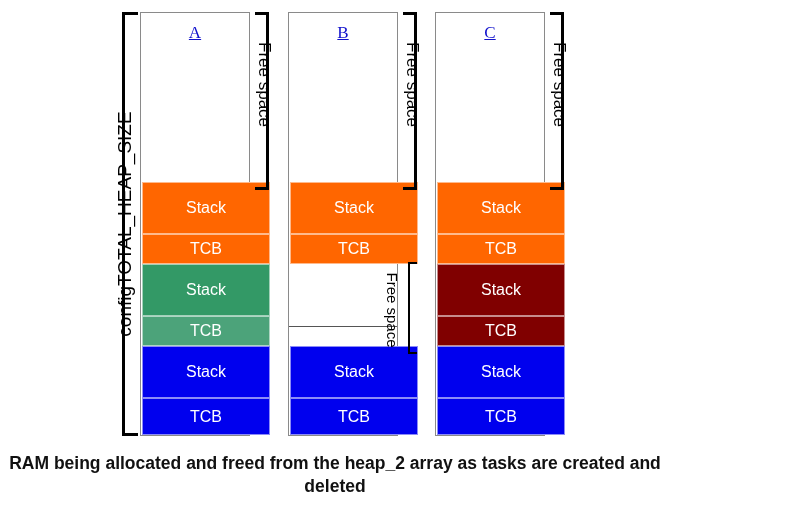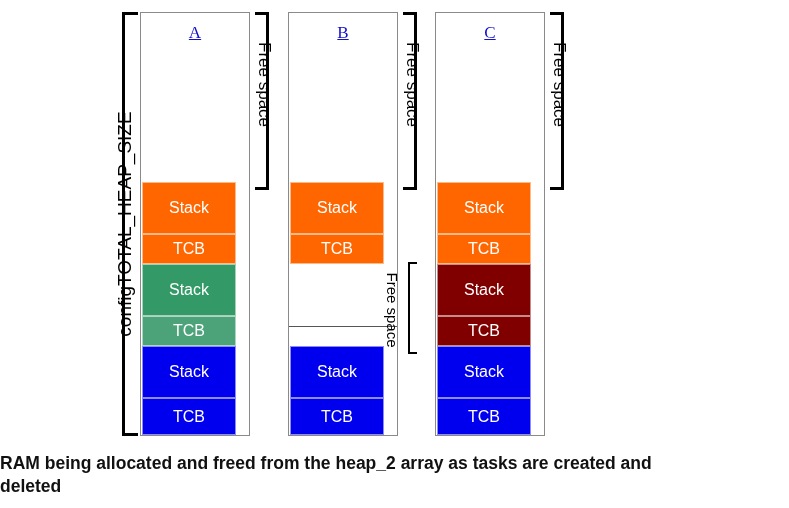--- a/index.html
+++ b/index.html
@@ -71,21 +71,21 @@
     font-size: 17px;
     color: #1111cc;
     text-decoration: underline;
     font-family: "Liberation Serif", serif;
   }
 
   
   .block {
     position: absolute;
     left: 1px;
-    width: 94px;
+    width: 128px;
     box-sizing: border-box;
     color: #ffffff;
     font-size: 16px;
     display: flex;
     align-items: center;
     justify-content: center;
     border: 1px solid rgba(255,255,255,0.55);
   }
 
   
@@ -130,20 +130,21 @@
     border-bottom: 2px solid #000;
     width: 9px;
   }
 
   
   .caption {
     position: absolute;
     left: 0;
     top: 452px;
     width: 670px;
+    text-align: center;
     font-size: 17.5px;
     font-weight: bold;
     color: #111;
     line-height: 23px;
     font-family: "Liberation Sans", sans-serif;
   }
   .watermark {
     position: absolute;
     right: 14px;
     top: 478px;

